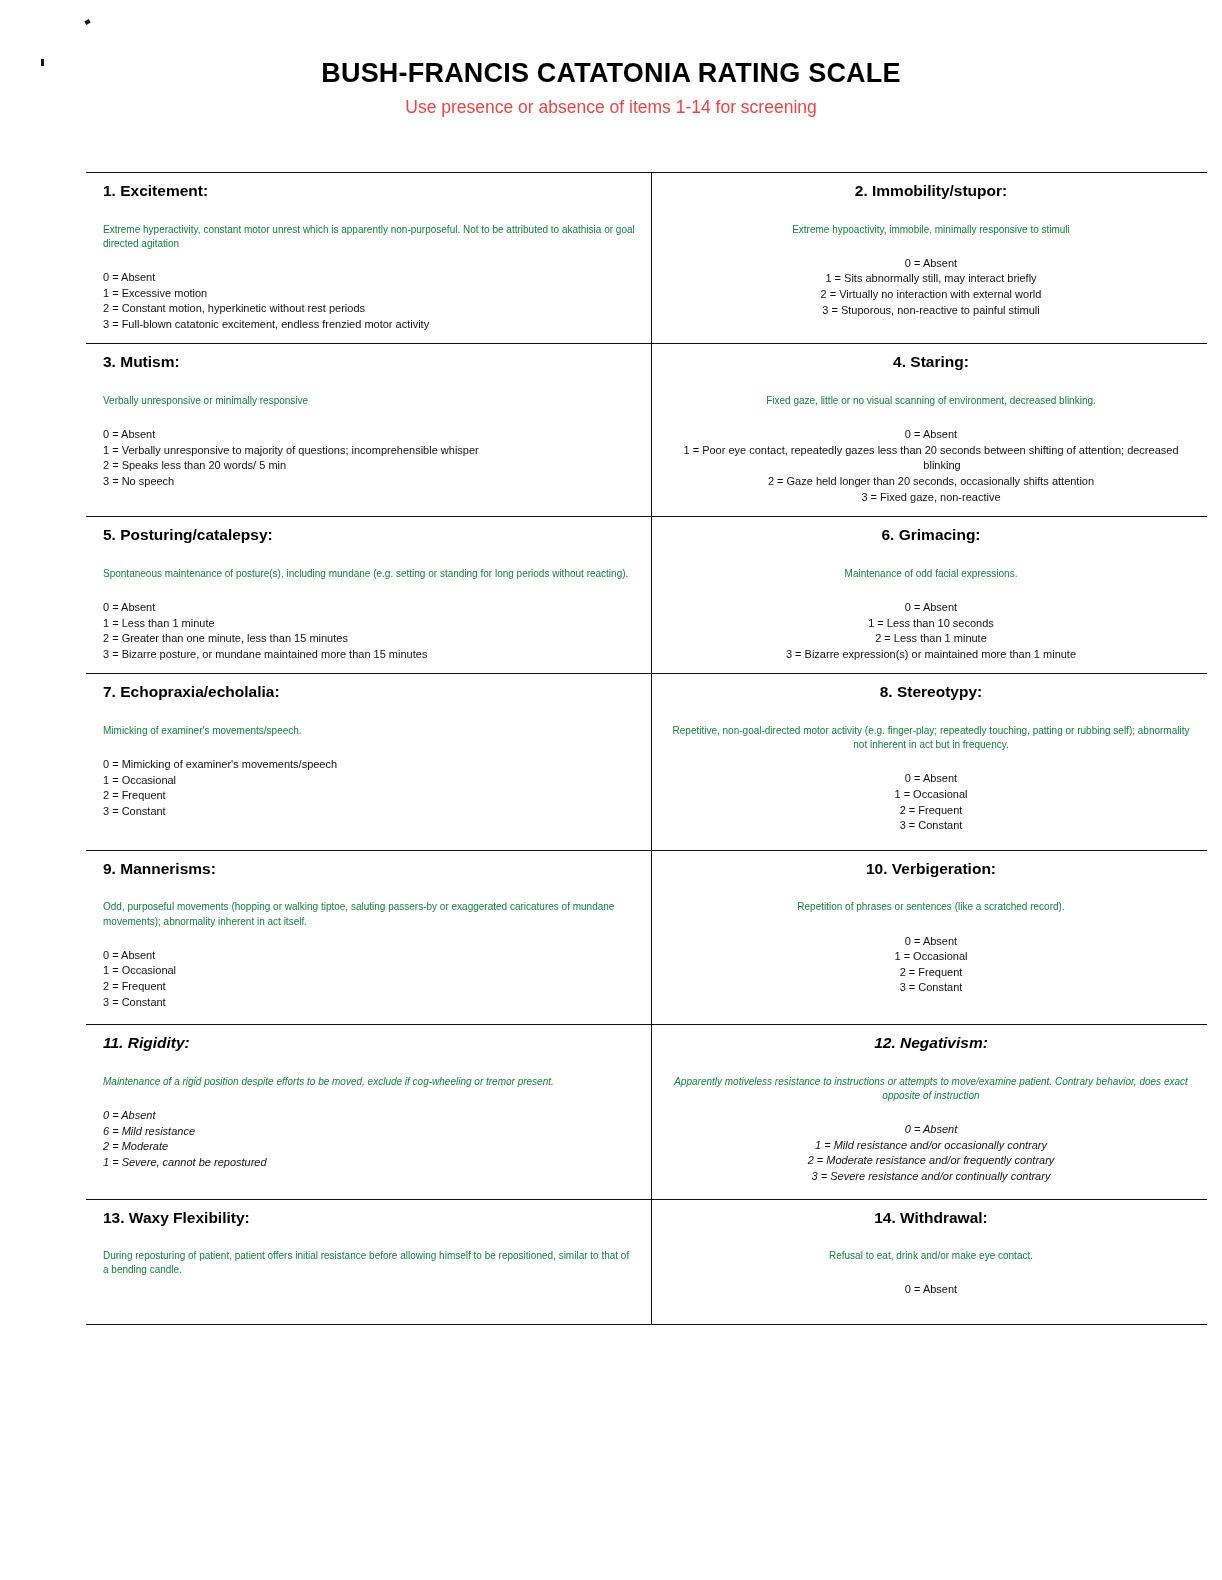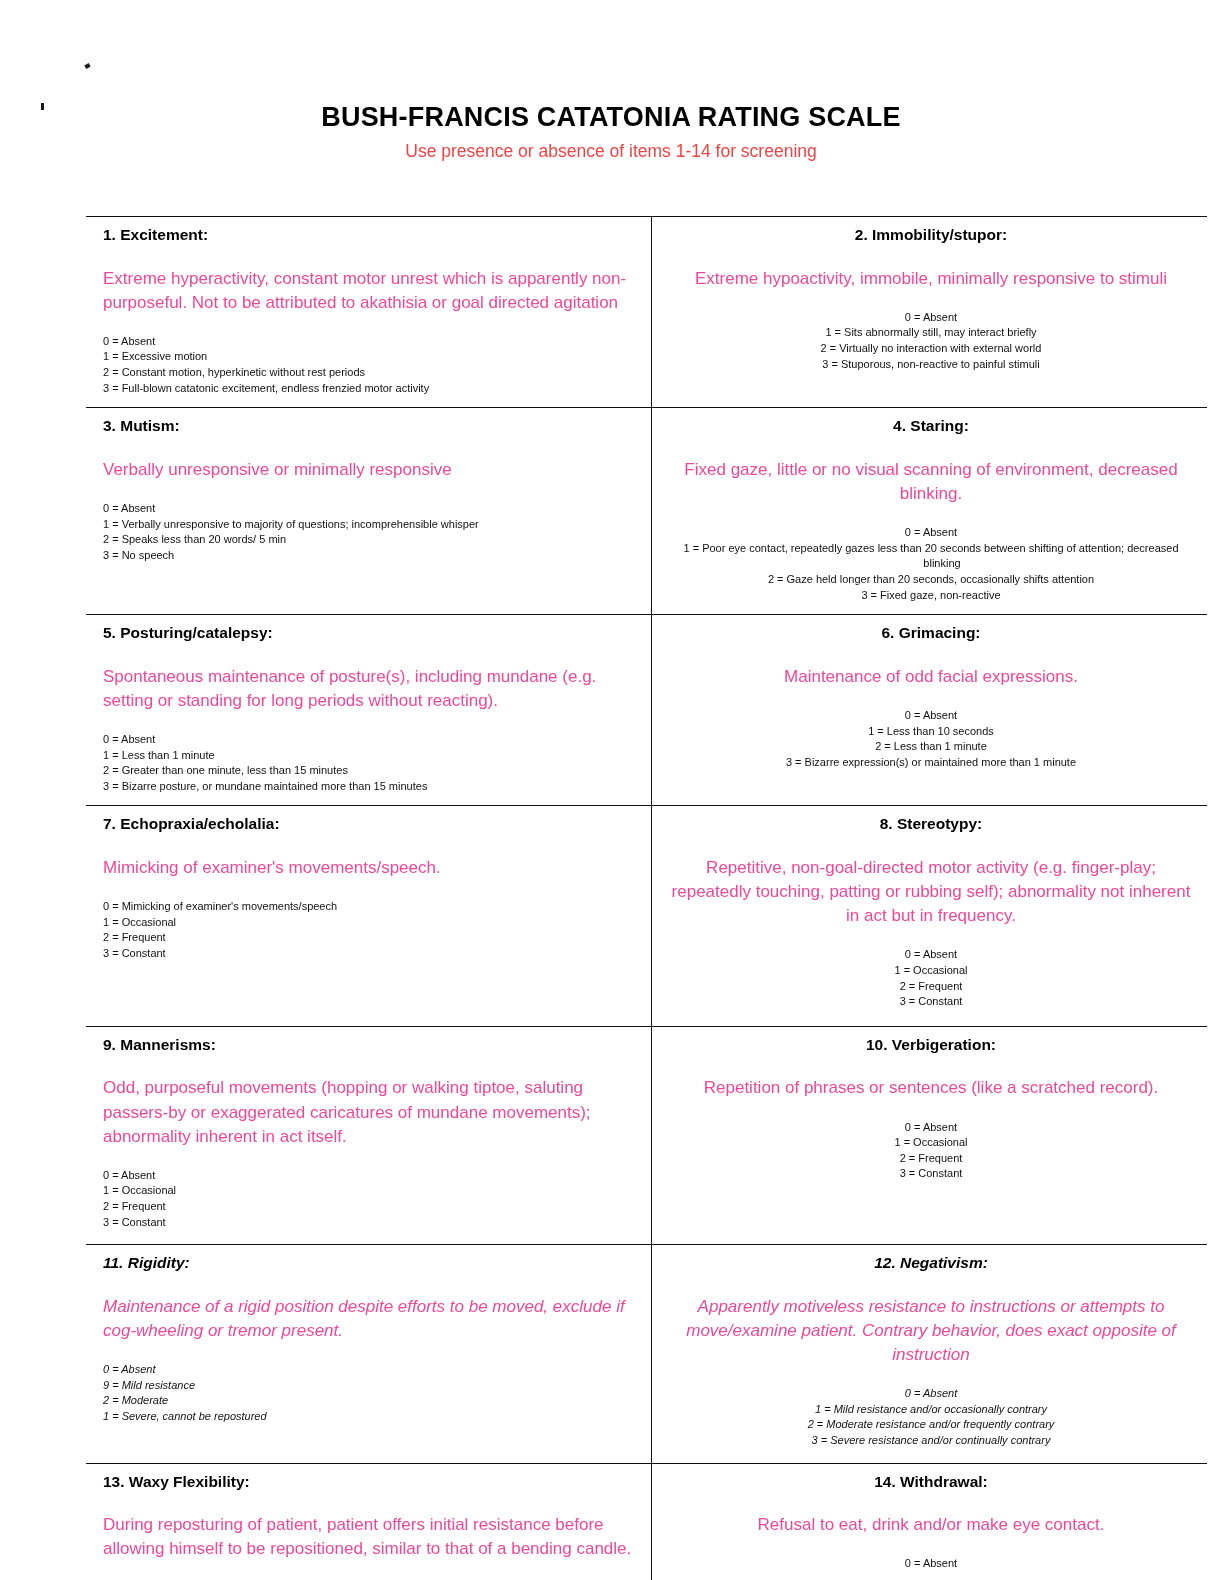--- a/index.html
+++ b/index.html
@@ -24,21 +24,20 @@
   }
   #speck-a { left: 85px; top: 20px; width: 5px; height: 4px; transform: rotate(-30deg); }
   #speck-b { left: 41px; top: 59px; width: 3px; height: 7px; }
 
   .page {
     position: absolute;
     left: 0; top: 0;
     width: 1222px;
     height: 1356px;
     box-sizing: border-box;
-    margin-top: 44px;
   }
 
   
   .header {
     margin-top: 58px;
     text-align: center;
   }
   .doc-title {
     font-size: 27px;
     font-weight: bold;
@@ -83,24 +82,24 @@
   }
 
   .item-title {
     font-size: 15.5px;
     font-weight: bold;
     margin: 0 0 22px 0;
     line-height: 1.2;
     color: #000;
   }
   .item-desc {
-    font-size: 17px;
+    font-size: 10px;
     line-height: 1.42;
     margin: 0 0 19px 0;
-    color: #ec4899;
+    color: #15803d;
   }
   .anchor-list {
     list-style: none;
     margin: 0;
     padding: 0;
     font-size: 11px;
     line-height: 1.42;
     color: #111;
   }
   .anchor-list li {
@@ -240,21 +239,21 @@
               <li>3 = Constant</li>
             </ul>
           </td>
         </tr>
         <tr class="row-6">
           <td class="col-left">
             <p class="item-title">11.  Rigidity:</p>
             <p class="item-desc">Maintenance of a rigid position despite efforts to be moved, exclude if cog-wheeling or tremor present.</p>
             <ul class="anchor-list">
               <li>0 = Absent</li>
-              <li>9 = Mild resistance</li>
+              <li>6 = Mild resistance</li>
               <li>2 = Moderate</li>
               <li>1 = Severe, cannot be repostured</li>
             </ul>
           </td>
           <td class="col-right">
             <p class="item-title">12.  Negativism:</p>
             <p class="item-desc">Apparently motiveless resistance to instructions or attempts to move/examine patient.  Contrary behavior, does exact opposite of instruction</p>
             <ul class="anchor-list">
               <li>0 = Absent</li>
               <li>1 = Mild resistance and/or occasionally contrary</li>

